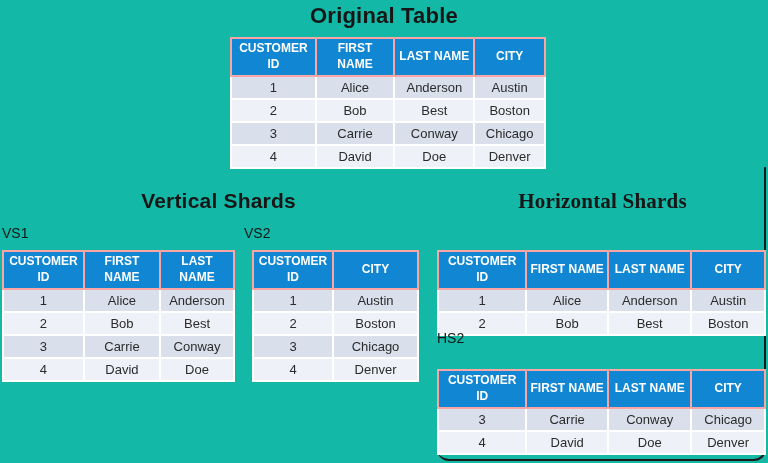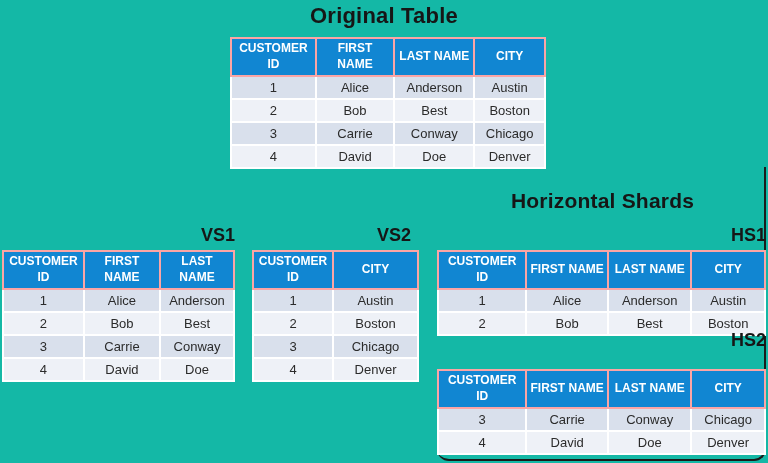--- a/index.html
+++ b/index.html
@@ -15,24 +15,24 @@
     position: absolute;
     font-weight: bold;
     color: var(--title-text, #161616);
     text-align: center;
     letter-spacing: 0.2px;
   }
   .main-title  { font-size: 22px; }
   .section-title { font-size: 21px; }
   .shard-label {
     position: absolute;
-    font-weight: bold;
-    font-size: 18px;
+    font-weight: normal;
+    font-size: 14px;
     color: var(--title-text, #161616);
-    text-align: right;
+    text-align: left;
   }
   .tbl { position: absolute; }
   .tbl table { width: 100%; border-collapse: collapse; table-layout: fixed; }
   .tbl th {
     background: var(--header-bg, #1186d2);
     color: #ffffff;
     font-size: 12px;
     font-weight: bold;
     text-transform: uppercase;
     height: 38px;
@@ -62,21 +62,21 @@
   #vs1-table th:nth-child(1) { width: 35%; }
   #vs1-table th:nth-child(2) { width: 33%; }
   #vs1-table th:nth-child(3) { width: 32%; }
   #vs2-table th:nth-child(1) { width: 48.5%; }
   #vs2-table th:nth-child(2) { width: 51.5%; }
 
   
   #original-title   { left: 0;     top: 3px;   width: 768px; }
   #original-table   { left: 230px; top: 37px;  width: 316px; }
   #vertical-title   { left: 0;     top: 189px; width: 437px; }
-  #horizontal-title { left: 437px; top: 189px; width: 331px; }
+  #horizontal-title { left: 437px; top: 189px; width: 331px; font-family: Liberation Serif, serif; }
   #vs1-label { left: 2px;   top: 225px; width: 233px; }
   #vs2-label { left: 244px; top: 225px; width: 167px; }
   #hs1-label { left: 437px; top: 225px; width: 329px; }
   #hs2-label { left: 437px; top: 330px; width: 329px; }
   #vs1-table { left: 2px;   top: 250px; width: 233px; }
   #vs2-table { left: 252px; top: 250px; width: 167px; }
   #hs1-table { left: 437px; top: 250px; width: 329px; }
   #hs2-table { left: 437px; top: 369px; width: 329px; }
 
   
@@ -132,20 +132,21 @@
           <tr>
             <td>4</td>
             <td>David</td>
             <td>Doe</td>
             <td>Denver</td>
           </tr>
         </tbody>
       </table>
     </div>
 
+  <div class="title section-title" id="vertical-title">Vertical Shards</div>
   <div class="shard-label" id="vs1-label">VS1</div>
   <div class="shard-label" id="vs2-label">VS2</div>
   <div class="tbl" id="vs1-table">
       <table>
         <thead>
           <tr>
             <th>CUSTOMER ID</th>
             <th>FIRST NAME</th>
             <th>LAST NAME</th>
           </tr>
@@ -197,21 +198,20 @@
           </tr>
           <tr>
             <td>4</td>
             <td>Denver</td>
           </tr>
         </tbody>
       </table>
     </div>
 
   <div class="title section-title" id="horizontal-title">Horizontal Shards</div>
-  <div class="shard-label" id="hs1-label">HS1</div>
   <div class="tbl cols4" id="hs1-table">
       <table>
         <thead>
           <tr>
             <th>CUSTOMER ID</th>
             <th>FIRST NAME</th>
             <th>LAST NAME</th>
             <th>CITY</th>
           </tr>
         </thead>

